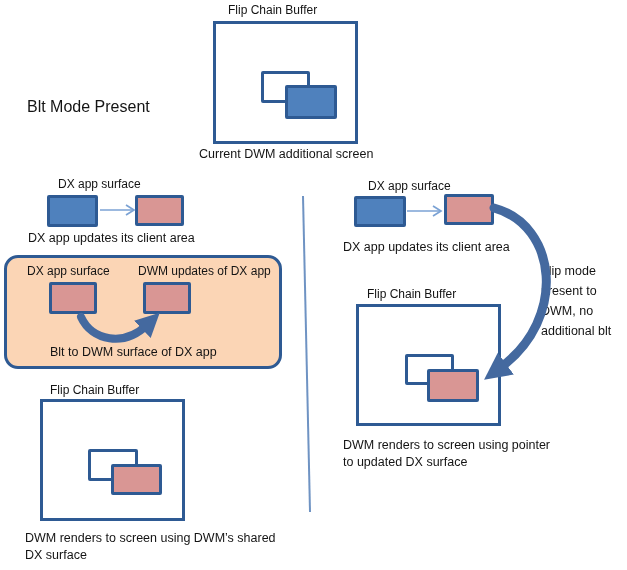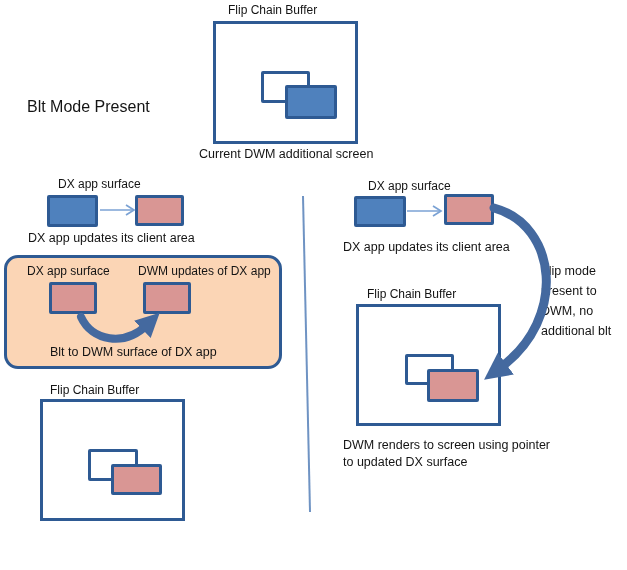--- a/index.html
+++ b/index.html
@@ -64,20 +64,21 @@
   <div class="lbl" style="left:27px; top:264px;">DX app surface</div>
   <div class="rect pink" style="left:49px; top:282px; width:48px; height:32px;"></div>
   <div class="lbl" style="left:138px; top:264px;">DWM updates of DX app</div>
   <div class="rect pink" style="left:143px; top:282px; width:48px; height:32px;"></div>
   <div class="cap nowrap" style="left:50px; top:344px;">Blt to DWM surface of DX app</div>
 
   <div class="lbl" style="left:50px; top:383px;">Flip Chain Buffer</div>
   <div class="box" style="left:40px; top:399px; width:145px; height:122px;"></div>
   <div class="rect white" style="left:88px; top:449px; width:50px; height:32px;"></div>
   <div class="rect pink" style="left:111px; top:464px; width:51px; height:31px;"></div>
+  <div class="cap" style="left:25px; top:530px; width:256px;">DWM renders to screen using DWM’s shared DX surface</div>
 
   <div class="lbl" style="left:368px; top:179px;">DX app surface</div>
   <div class="rect blue" style="left:354px; top:196px; width:52px; height:31px;"></div>
   <div class="rect pink" style="left:444px; top:194px; width:50px; height:31px;"></div>
   <div class="cap nowrap" style="left:343px; top:239px;">DX app updates its client area</div>
 
   <div class="note" style="left:541px; top:261px; width:78px;">Flip mode present to DWM, no additional blt</div>
 
   <div class="lbl" style="left:367px; top:287px;">Flip Chain Buffer</div>
   <div class="box" style="left:356px; top:304px; width:145px; height:122px;"></div>

